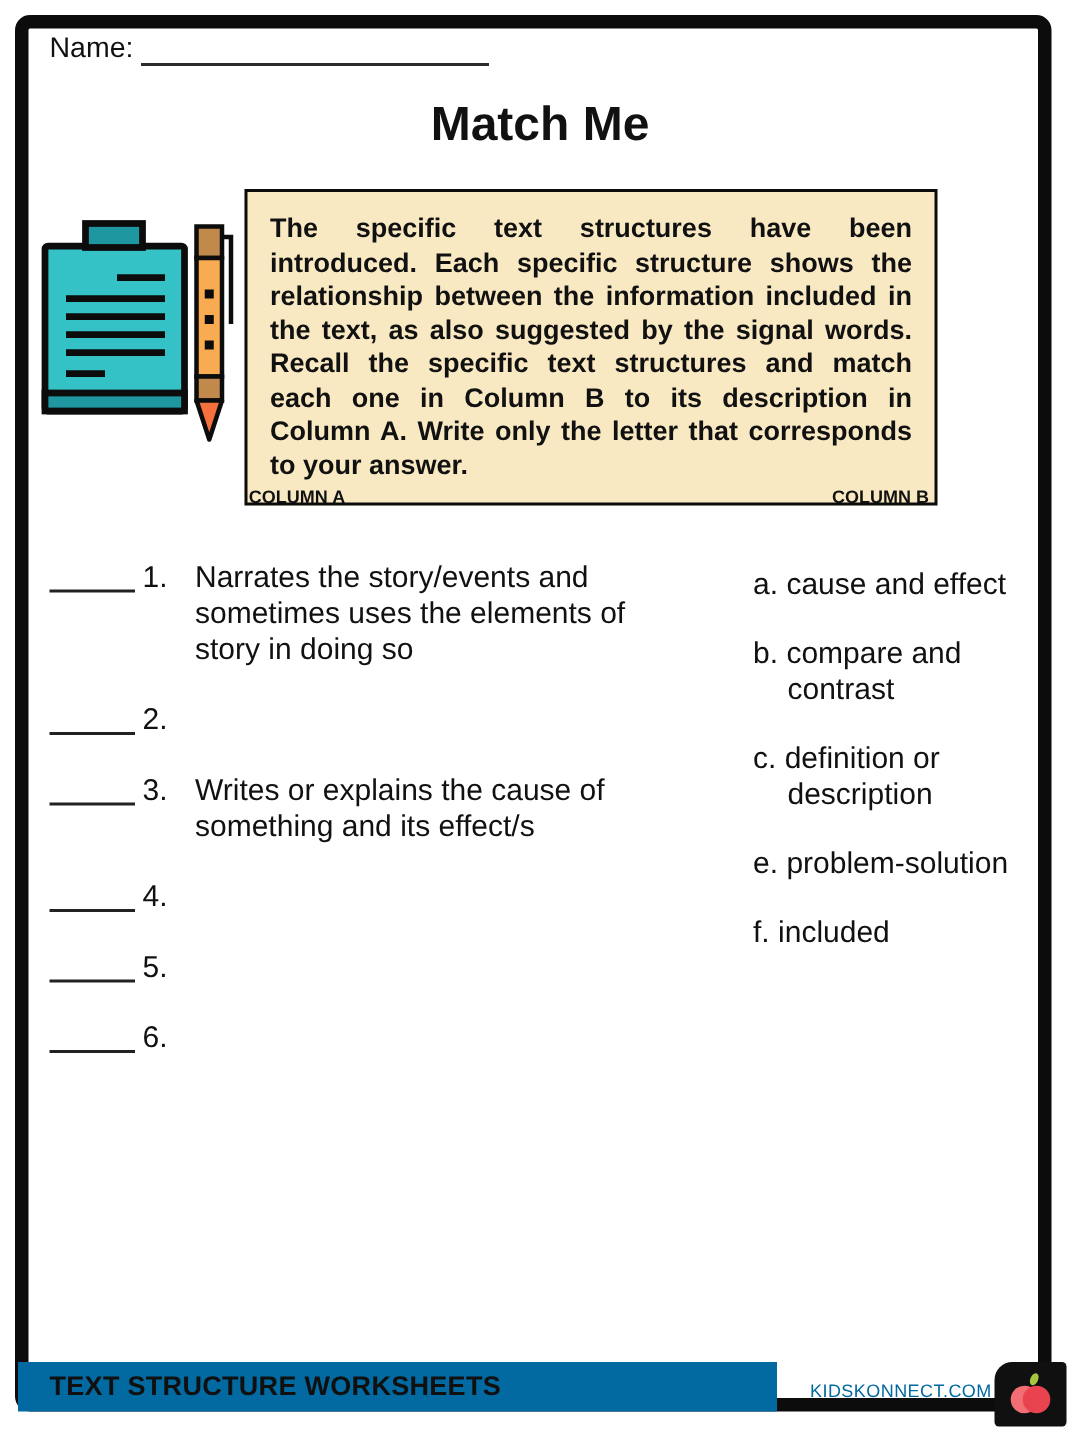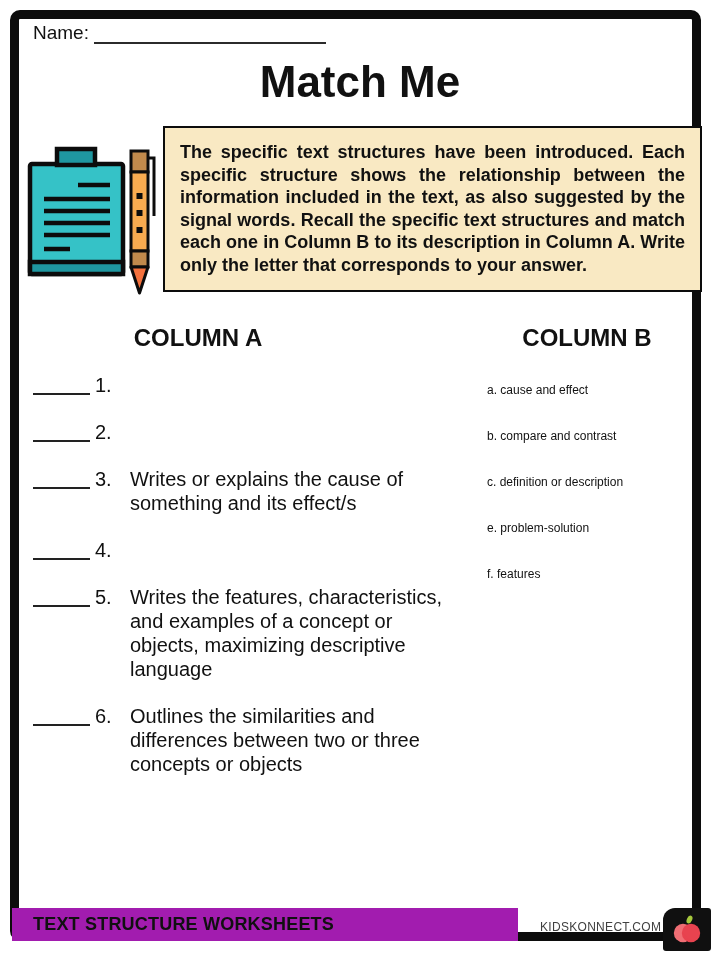--- a/index.html
+++ b/index.html
@@ -14,56 +14,56 @@
     box-sizing:border-box;border:9px solid #0c0c0c;border-radius:10px;
     pointer-events:none;
   }
   .name-row{position:absolute;left:33px;top:22px;font-size:19px;text-align:center;}
   .name-line{
     display:inline-block;width:232px;height:20px;margin-left:5px;
     border-bottom:2px solid #2b2b2b;vertical-align:bottom;
   }
   .title{
     position:absolute;left:0;top:58px;width:720px;text-align:center;
-    font-size:44px;font-weight:bold;line-height:48px;letter-spacing:0;
+    font-size:32px;font-weight:bold;line-height:48px;letter-spacing:0;
   }
   .icon-clipboard{position:absolute;left:26px;top:140px;}
   .intro{
-    position:absolute;left:163px;top:126px;width:539px;box-sizing:border-box;
+    position:absolute;left:163px;top:126px;width:462px;box-sizing:border-box;
     background:#F9E9C3;border:2.5px solid #0c0c0c;
     padding:13px 15px 14px 15px;
     font-size:18px;font-weight:bold;line-height:22.5px;text-align:justify;
   }
   .col-header{
     position:absolute;top:324px;width:220px;text-align:center;
-    font-size:24px;font-weight:bold;
+    font-size:12px;font-weight:bold;
   }
   .col-header.a{left:88px;}
   .col-header.b{left:477px;}
   .col-a{position:absolute;left:33px;top:373px;width:430px;font-size:20px;line-height:24px;}
   .a-item{display:flex;align-items:flex-start;margin-bottom:23px;}
   .a-item .blank{
     flex:none;width:57px;height:20px;margin-right:5px;
     border-bottom:2px solid #222;
   }
   .a-item .num{flex:none;width:35px;}
   .a-item .desc{flex:none;width:326px;}
-  .col-b{position:absolute;left:487px;top:378px;width:182px;font-size:12px;line-height:24px;}
+  .col-b{position:absolute;left:502px;top:378px;width:182px;font-size:20px;line-height:24px;}
   .b-item{padding-left:23px;text-indent:-23px;margin-bottom:22px;}
   .footer-bar{
     position:absolute;left:12px;top:908px;width:506px;height:33px;
-    background:#a21caf;
+    background:#0369a1;
   }
   .footer-bar .series{
     position:absolute;left:21px;top:0;line-height:33px;
     font-size:18px;font-weight:bold;letter-spacing:0.2px;color:#101010;
     white-space:nowrap;
   }
   .site{
-    position:absolute;left:540px;top:920px;font-size:12px;color:#404040;
+    position:absolute;left:540px;top:920px;font-size:12px;color:#0369a1;
     letter-spacing:0.3px;white-space:nowrap;
   }
   .apple-badge{
     position:absolute;left:663px;top:908px;width:48px;height:43px;
     background:#101010;border-radius:12px 3px 3px 3px;
     display:flex;align-items:center;justify-content:center;
   }
 </style>
 </head>
 <body>
@@ -100,52 +100,51 @@
 
 <div class="intro">The specific text structures have been introduced. Each specific structure shows the relationship between the information included in the text, as also suggested by the signal words. Recall the specific text structures and match each one in Column B to its description in Column A. Write only the letter that corresponds to your answer.</div>
 
 <div class="col-header a">COLUMN A</div>
 <div class="col-header b">COLUMN B</div>
 
 <div class="col-a">
   <div class="a-item">
     <span class="blank"></span>
     <span class="num">1.</span>
+    <span class="desc">Narrates the story/events and sometimes uses the elements of story in doing so</span>
   </div>
   <div class="a-item">
     <span class="blank"></span>
     <span class="num">2.</span>
   </div>
   <div class="a-item">
     <span class="blank"></span>
     <span class="num">3.</span>
     <span class="desc">Writes or explains the cause of something and its effect/s</span>
   </div>
   <div class="a-item">
     <span class="blank"></span>
     <span class="num">4.</span>
   </div>
   <div class="a-item">
     <span class="blank"></span>
     <span class="num">5.</span>
-    <span class="desc">Writes the features, characteristics, and examples of a concept or objects, maximizing descriptive language</span>
   </div>
   <div class="a-item">
     <span class="blank"></span>
     <span class="num">6.</span>
-    <span class="desc">Outlines the similarities and differences between two or three concepts or objects</span>
   </div>
 </div>
 
 <div class="col-b">
   <div class="b-item"><span>a.</span> <span>cause and effect</span></div>
   <div class="b-item"><span>b.</span> <span>compare and contrast</span></div>
   <div class="b-item"><span>c.</span> <span>definition or description</span></div>
   <div class="b-item"><span>e.</span> <span>problem-solution</span></div>
-  <div class="b-item"><span>f.</span> <span>features</span></div>
+  <div class="b-item"><span>f.</span> <span>included</span></div>
 </div>
 
 <div class="footer-bar">
   <span class="series">TEXT STRUCTURE WORKSHEETS</span>
 </div>
 <div class="site">KIDSKONNECT.COM</div>
 
 <div class="apple-badge">
   <svg width="30" height="32" viewBox="0 0 30 32">
     <ellipse cx="17.5" cy="5.5" rx="2.6" ry="4.2" fill="#A6C83D" transform="rotate(24 17.5 5.5)"></ellipse>

